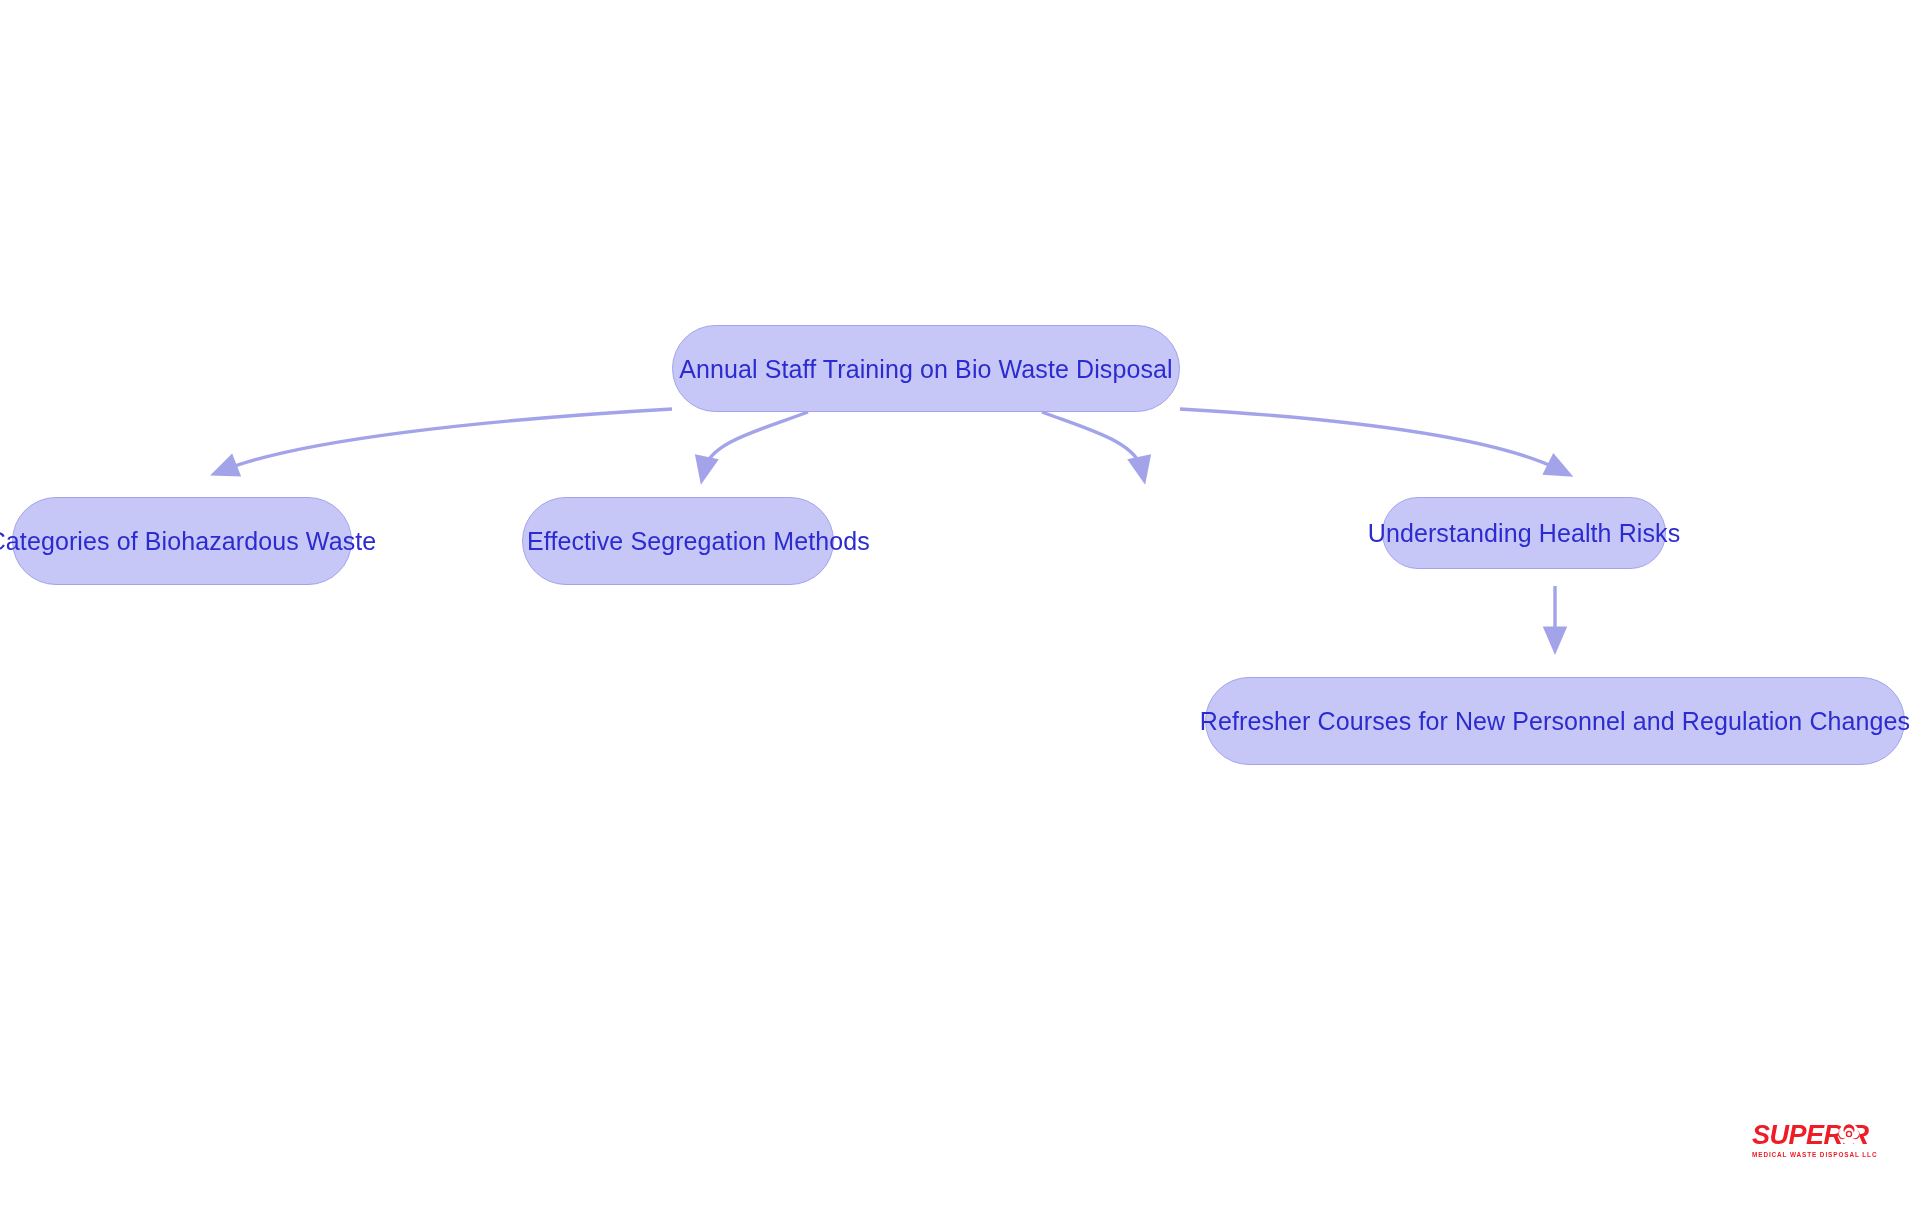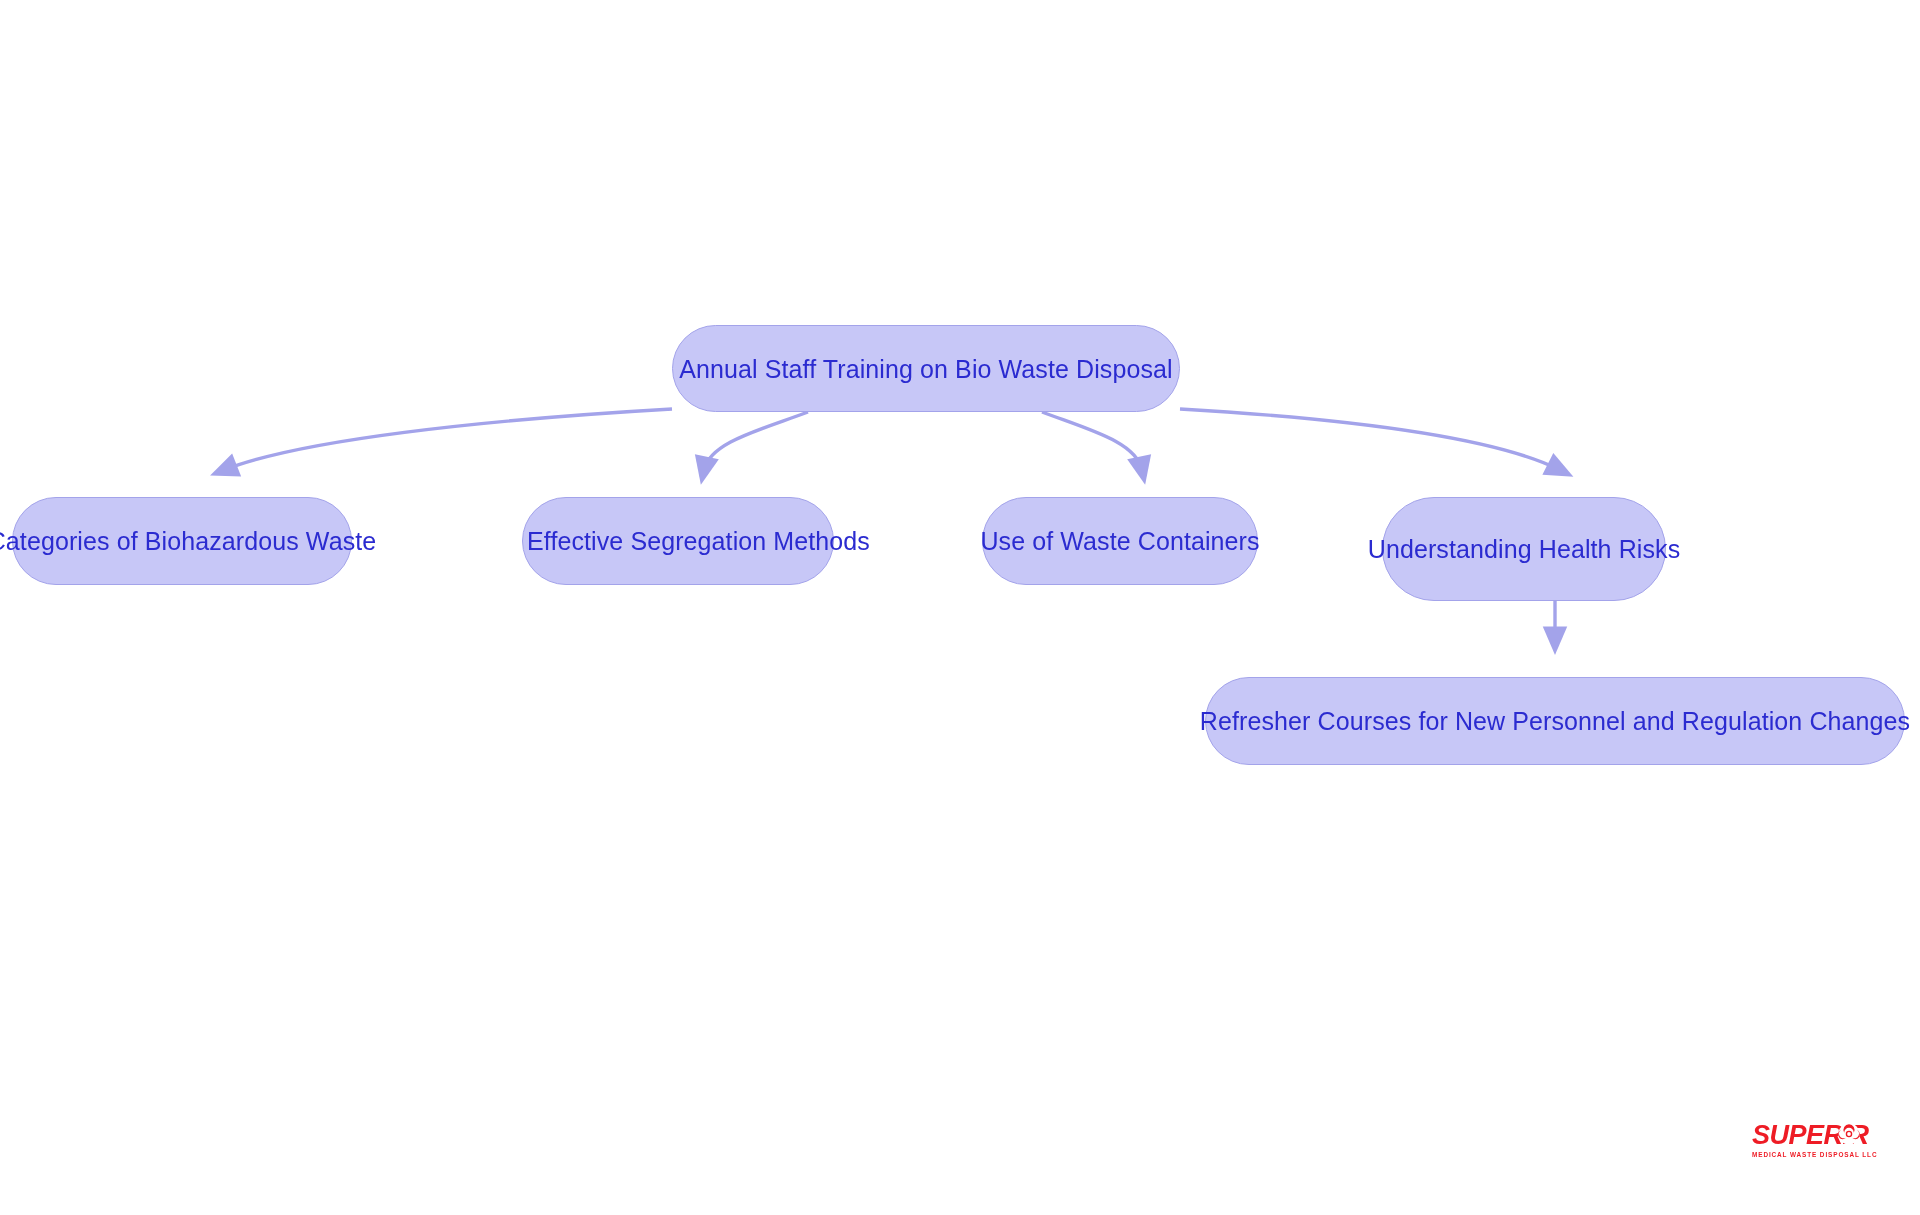--- a/index.html
+++ b/index.html
@@ -66,21 +66,21 @@
   #node-c2 {
     left: 982px;
     top: 497px;
     width: 276px;
     height: 88px;
   }
   #node-c3 {
     left: 1382px;
     top: 497px;
     width: 284px;
-    height: 104px;
+    height: 72px;
   }
   #node-c3a {
     left: 1205px;
     top: 667px;
     width: 700px;
     height: 88px;
   }
   #watermark {
     position: absolute;
     left: 1752px;
@@ -145,23 +145,20 @@
   </div>
 
   <div class="node" id="node-c0" style="background: rgb(199, 199, 247); border-color: rgb(163, 163, 234);">
     <span class="node-label" style="color: rgb(43, 43, 208);">Categories of Biohazardous Waste</span>
   </div>
 
   <div class="node" id="node-c1" style="background: rgb(199, 199, 247); border-color: rgb(163, 163, 234);">
     <span class="node-label" style="color: rgb(43, 43, 208); margin-left: 41px;">Effective Segregation Methods</span>
   </div>
 
-  <div class="node" id="node-c2" style="background: rgb(199, 199, 247); border-color: rgb(163, 163, 234);">
-    <span class="node-label" style="color: rgb(43, 43, 208);">Use of Waste Containers</span>
-  </div>
 
   <div class="node" id="node-c3" style="background: rgb(199, 199, 247); border-color: rgb(163, 163, 234);">
     <span class="node-label" style="color: rgb(43, 43, 208);">Understanding Health Risks</span>
   </div>
 
   <div class="node" id="node-c3a" style="background: rgb(199, 199, 247); border-color: rgb(163, 163, 234); margin-top: 10px;">
     <span class="node-label" style="color: rgb(43, 43, 208);">Refresher Courses for New Personnel and Regulation Changes</span>
   </div>
 
   <div id="watermark">

